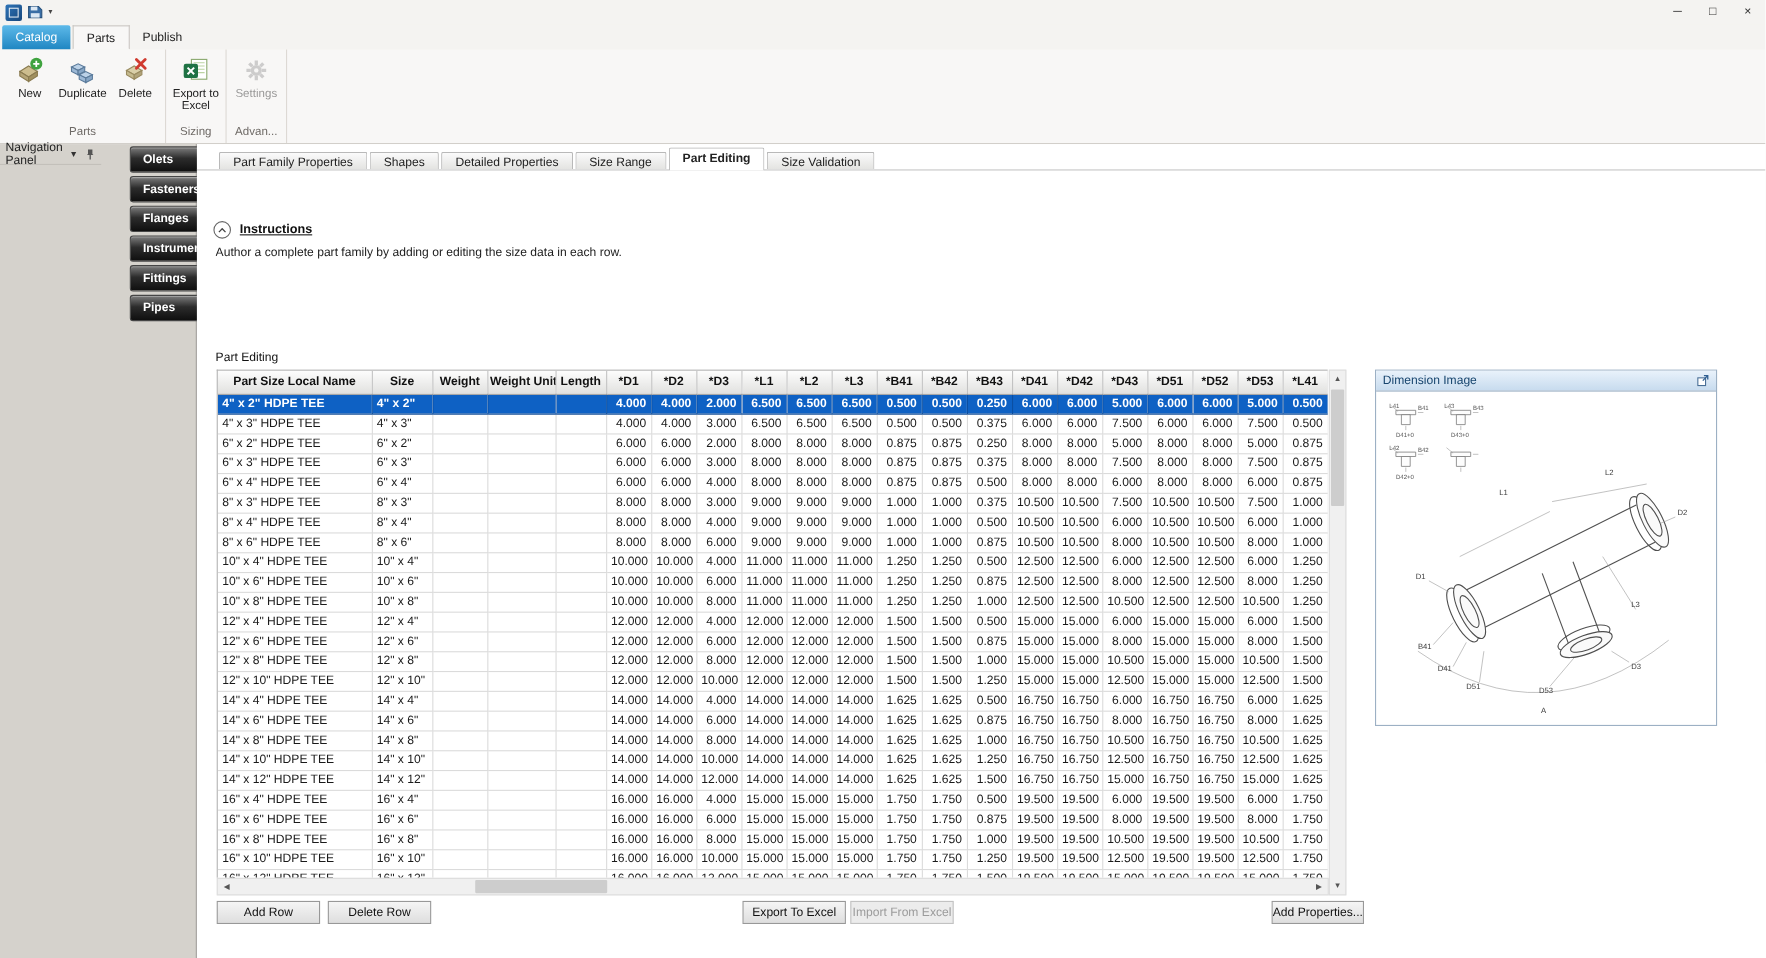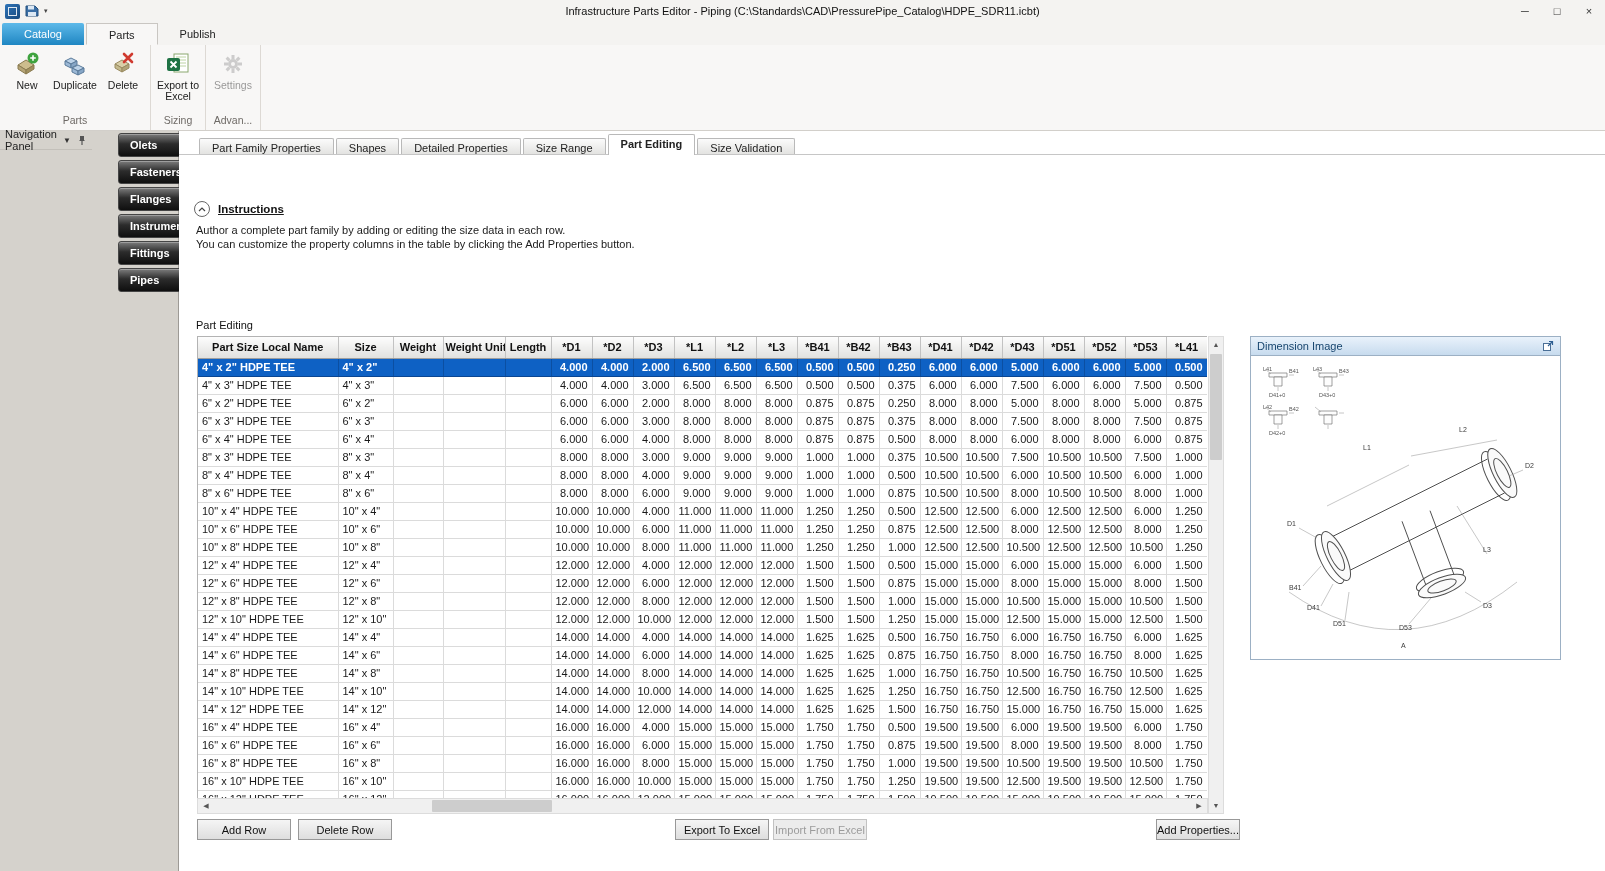--- a/index.html
+++ b/index.html
@@ -13,21 +13,21 @@
   .app-icon{width:15px;height:15px;background:linear-gradient(135deg,#2f74b8,#16477c);border-radius:2px;position:relative;display:inline-block;}
   .app-icon:after{content:"";position:absolute;inset:3px;border:1px solid rgba(255,255,255,.85);}
   .qat-btn{display:inline-flex;align-items:center;}
   .qat-caret{font-size:7px;color:#444;}
   .win-title{position:absolute;left:0;right:0;text-align:center;font-size:11px;color:#111;}
   .win-controls{margin-left:auto;display:flex;height:100%;z-index:2;}
   .win-btn{width:32px;display:flex;align-items:center;justify-content:center;font-size:11px;color:#333;cursor:default;}
 
   
   .ribbon-tabs{position:absolute;left:0;top:22px;right:0;height:23px;background:#f4f3f1;display:flex;align-items:flex-end;padding-left:2px;}
-  .rtab{height:22px;line-height:22px;padding:0 22px;font-size:11px;color:#222;}
+  .rtab{height:22px;line-height:22px;padding:0 12px;font-size:11px;color:#222;}
   .rtab-catalog{background:linear-gradient(#5db9e9,#1f86c2);color:#fff;border-radius:2px 2px 0 0;margin-right:2px;}
   .rtab-active{background:#f8f7f6;border:1px solid #c9c6c2;border-bottom:1px solid #f8f7f6;}
   .ribbon{position:absolute;left:0;top:45px;right:0;height:86px;background:#f8f7f6;border-bottom:1px solid #d2cfca;display:flex;}
   .rgroup{display:flex;flex-direction:column;border-right:1px solid #ddd9d4;padding:1px 3px 0;}
   .rbuttons{display:flex;flex:1;align-items:flex-start;}
   .rbtn{width:48px;display:flex;flex-direction:column;align-items:center;padding-top:5px;gap:3px;}
   .rbtn .rlabel{font-size:10.5px;text-align:center;line-height:11px;color:#222;}
   .rbtn.disabled{opacity:.45;}
   .ricon{width:26px;height:26px;display:inline-flex;align-items:center;justify-content:center;}
   .rgroup-label{height:16px;text-align:center;font-size:10.5px;color:#6e6a66;}
@@ -111,21 +111,20 @@
       <span class="app-icon"></span>
       <span class="qat-btn">
         <svg width="14" height="14" viewBox="0 0 14 14">
             <path d="M1 2 h9 l3 3 v7 H1 Z" fill="#3a6ea5" stroke="#27517c"></path>
             <rect x="3" y="2" width="6" height="3.5" fill="#dce8f4"></rect>
             <rect x="3" y="8" width="8" height="4" fill="#dce8f4"></rect>
           </svg>
       </span>
       <span class="qat-caret">▾</span>
     </div>
-    <div class="win-title">Infrastructure Parts Editor - Piping (C:\Standards\CAD\PressurePipe_Catalog\HDPE_SDR11.icbt)</div>
     <div class="win-controls">
       <span class="win-btn">─</span>
       <span class="win-btn">□</span>
       <span class="win-btn">×</span>
     </div>
   </div>
 
   <div class="ribbon-tabs">
     <span class="rtab rtab-catalog">Catalog</span>
     <span class="rtab rtab-active">Parts</span>
@@ -320,21 +319,20 @@
     <div class="instr-header">
       <span class="instr-circle">
         <svg width="8" height="5" viewBox="0 0 8 5">
             <path d="M1 4 L4 1 L7 4" stroke="#444" stroke-width="1.2" fill="none"></path>
           </svg>
       </span>
       <span class="instr-title">Instructions</span>
     </div>
     <div class="instr-lines" id="instr-lines">
         <div class="instr-line">Author a complete part family by adding or editing the size data in each row.</div>
-        <div class="instr-line">You can customize the property columns in the table by clicking the Add Properties button.</div>
       </div>
 
     <div class="pe-label">Part Editing</div>
 
     <div class="table-wrap">
       <table class="size" id="size-table">
           <colgroup>
             <col style="width: 140px;">
             <col style="width: 55px;">
             <col style="width: 50px;">

